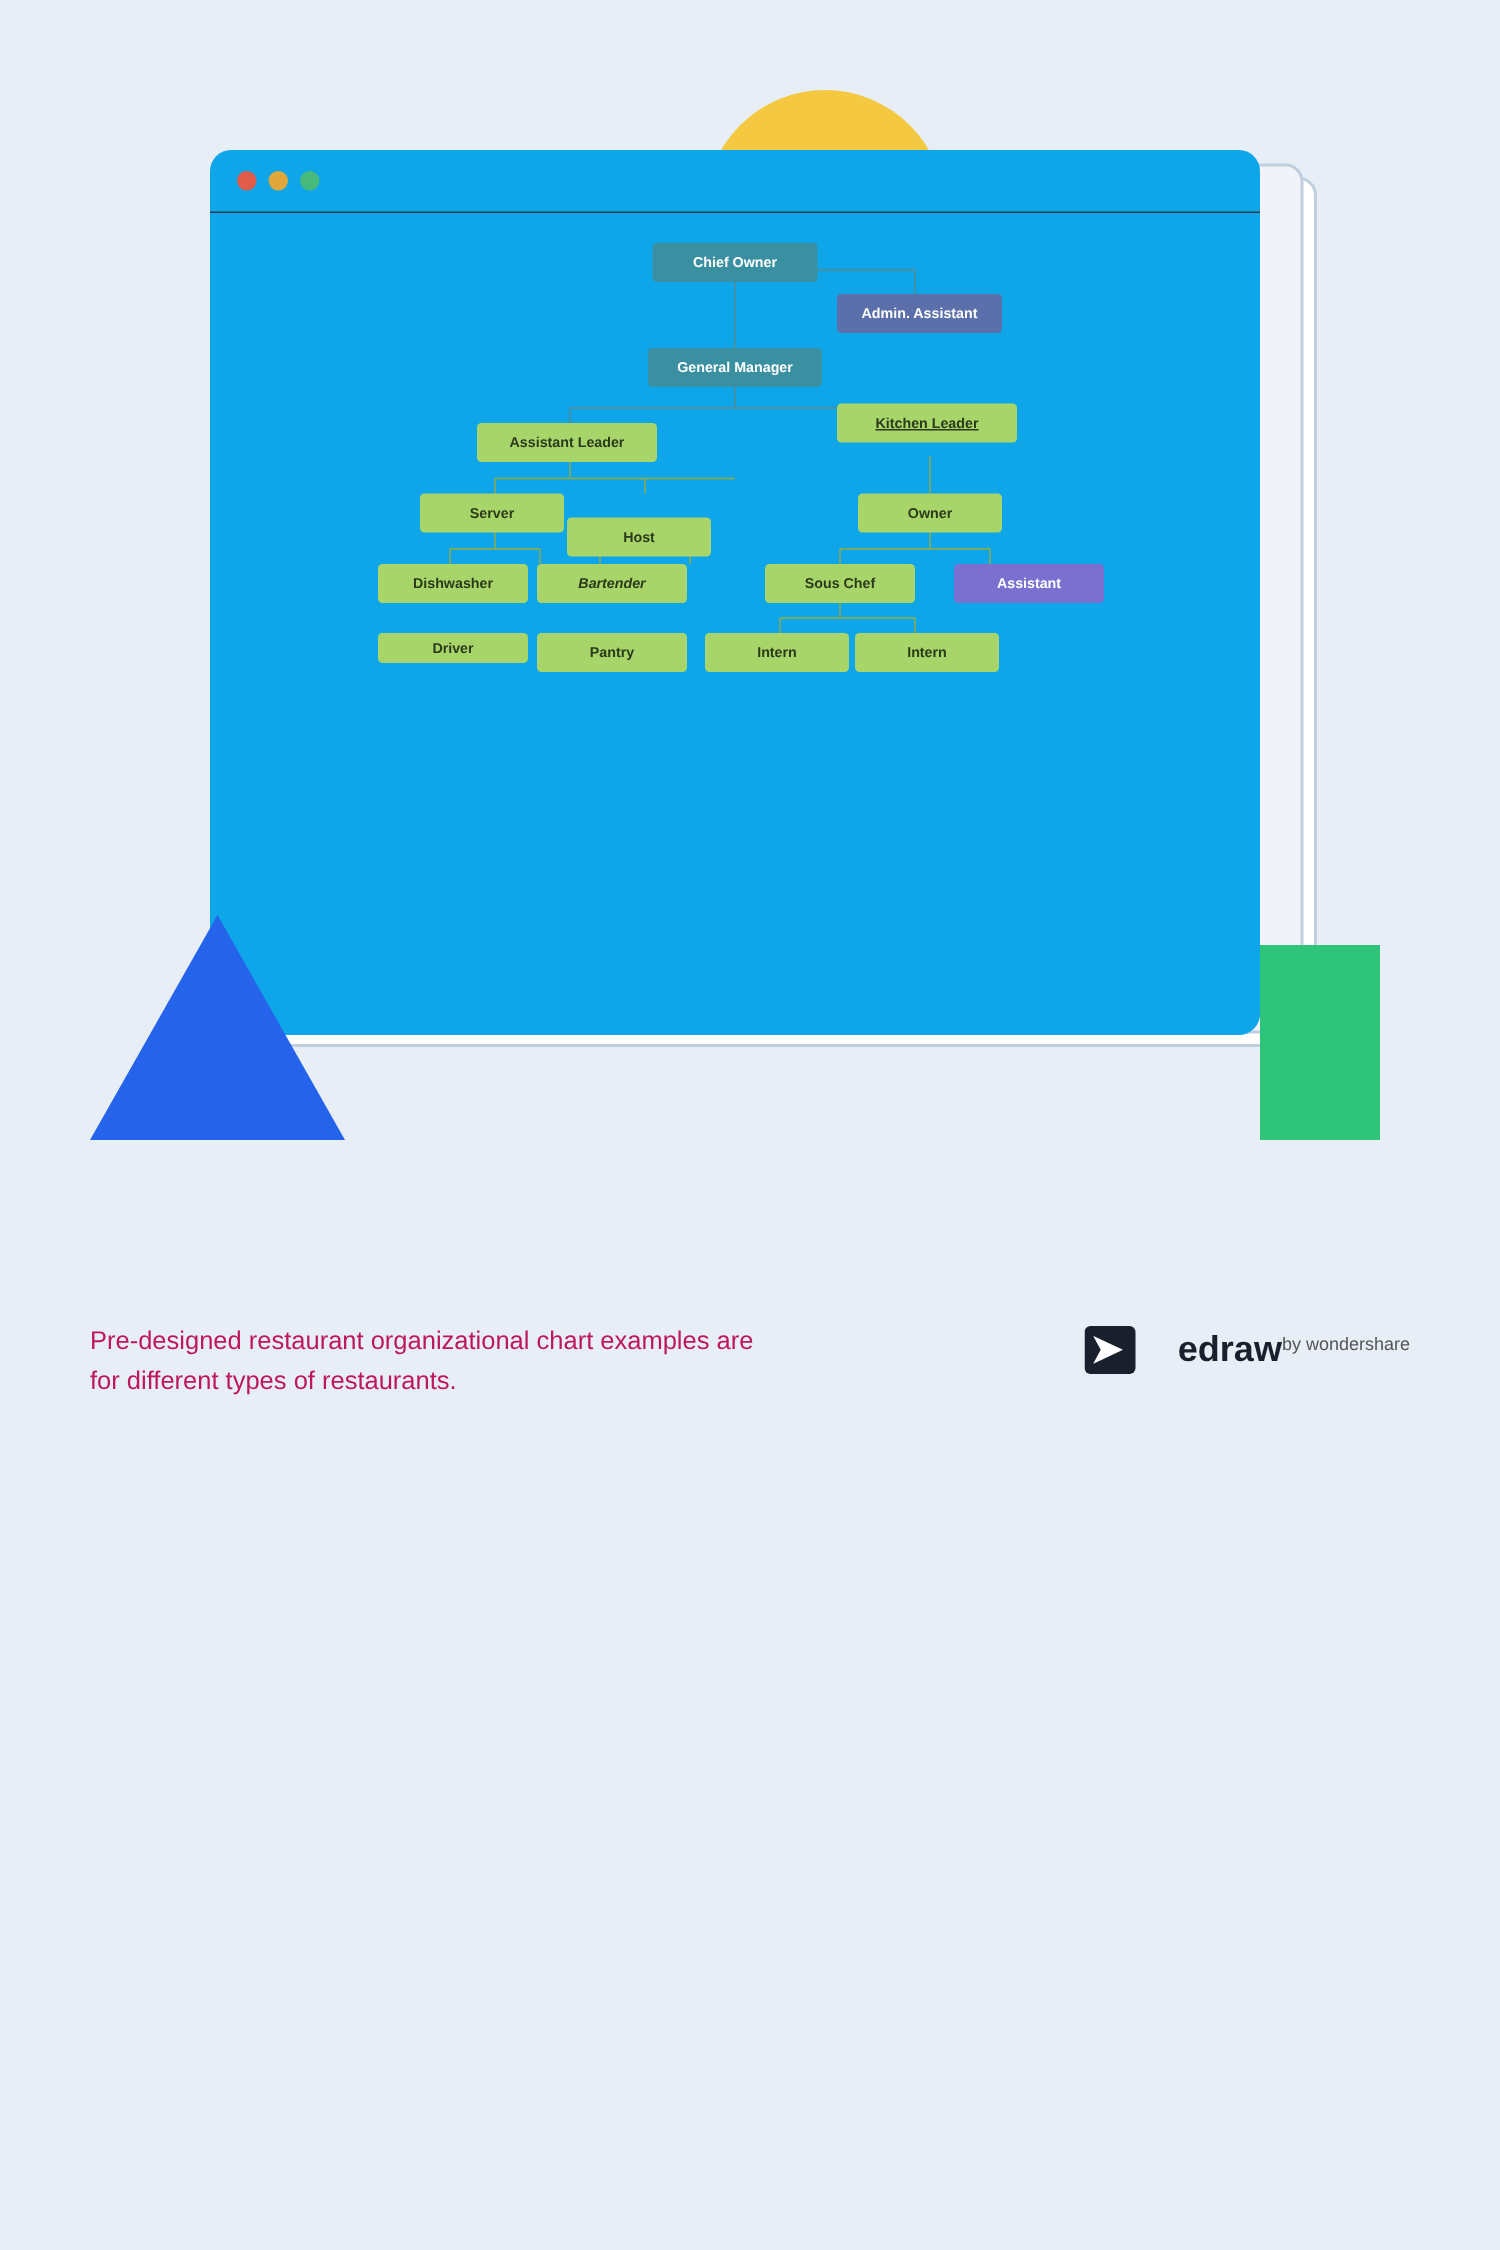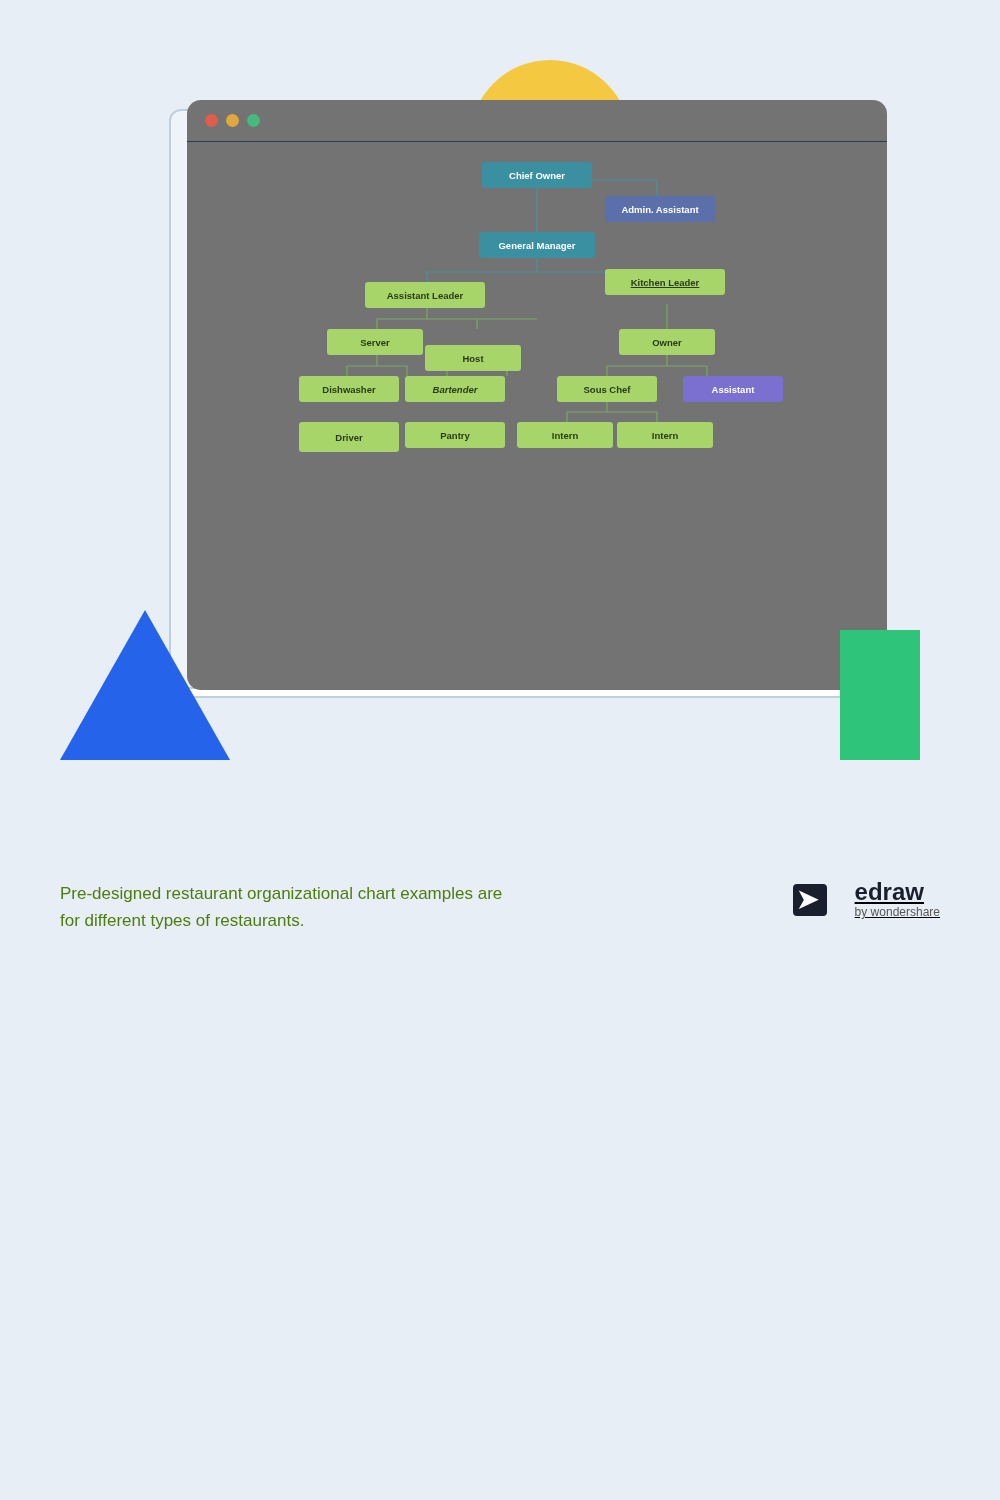--- a/index.html
+++ b/index.html
@@ -86,25 +86,24 @@
       border-radius: 12px;
       border: 2px solid #c0cfe0;
     }
 
     .card-main {
       position: absolute;
       top: 0;
       left: 0;
       width: 700px;
       height: 590px;
-      background: #737373;
+      background: #0ea5e9;
       border-radius: 14px;
       overflow: hidden;
       z-index: 6;
-      margin-left: 47px;
     }
 
     .window-titlebar {
       display: flex;
       align-items: center;
       gap: 8px;
       padding: 14px 18px;
       border-bottom: 1px solid #2e3a50;
     }
 
@@ -187,42 +186,40 @@
 
     .desc-row {
       display: flex;
       align-items: flex-start;
       justify-content: space-between;
       gap: 30px;
     }
 
     .desc-text {
       font-size: 17px;
-      color: #4d7c0f;
+      color: #be185d;
       line-height: 1.6;
       max-width: 460px;
     }
 
     
     .edraw-logo {
       display: flex;
       align-items: center;
       gap: 10px;
       flex-shrink: 0;
     }
 
     .edraw-icon {
       width: 52px;
       height: 40px;
     }
 
     .edraw-text-group {
       display: flex;
-      flex-direction: column;
-      text-decoration: underline;
     }
 
     .edraw-name {
       font-size: 24px;
       font-weight: 900;
       color: #1a1f2e;
       line-height: 1;
     }
 
     .edraw-sub {
@@ -309,21 +306,21 @@
           <div class="abs-node node-green" style="left:198px; top:191px; width:96px; height:26px;">Host</div>
 
           <div class="abs-node node-green" style="left:392px; top:175px; width:96px; height:26px;">Owner</div>
 
           <div class="abs-node node-green" style="left:72px; top:222px; width:100px; height:26px;">Dishwasher</div>
 
           <div class="abs-node node-green" style="left:178px; top:222px; width:100px; height:26px;font-style:italic;">Bartender</div>
 
           <div class="abs-node node-purple" style="left:456px; top:222px; width:100px; height:26px;">Assistant</div>
 
-          <div class="abs-node node-green" style="left:72px; top:268px; width:100px; height:30px;">Driver</div>
+          <div class="abs-node node-green" style="left:72px; top:268px; width:100px; height:20px;">Driver</div>
 
           <div class="abs-node node-green" style="left:178px; top:268px; width:100px; height:26px;">Pantry</div>
 
           <div class="abs-node node-green" style="left:330px; top:222px; width:100px; height:26px;">Sous Chef</div>
 
           <div class="abs-node node-green" style="left:290px; top:268px; width:96px; height:26px;">Intern</div>
 
           <div class="abs-node node-green" style="left:390px; top:268px; width:96px; height:26px;">Intern</div>
 
         </div>

